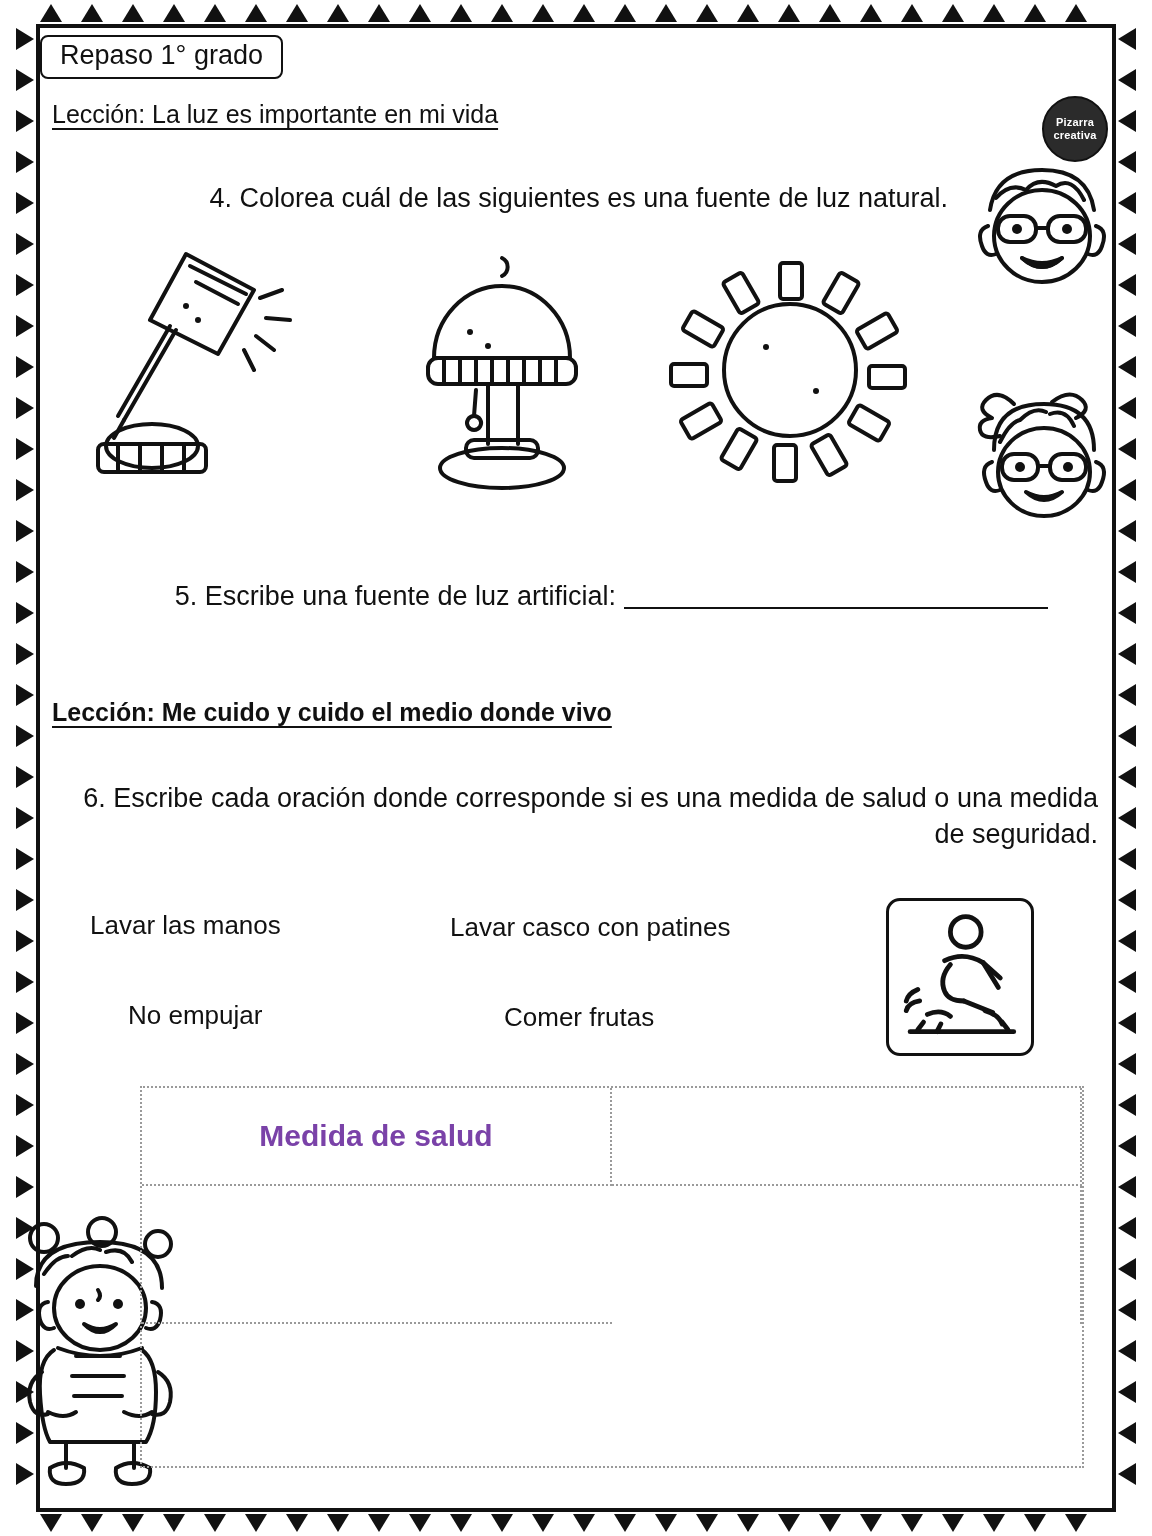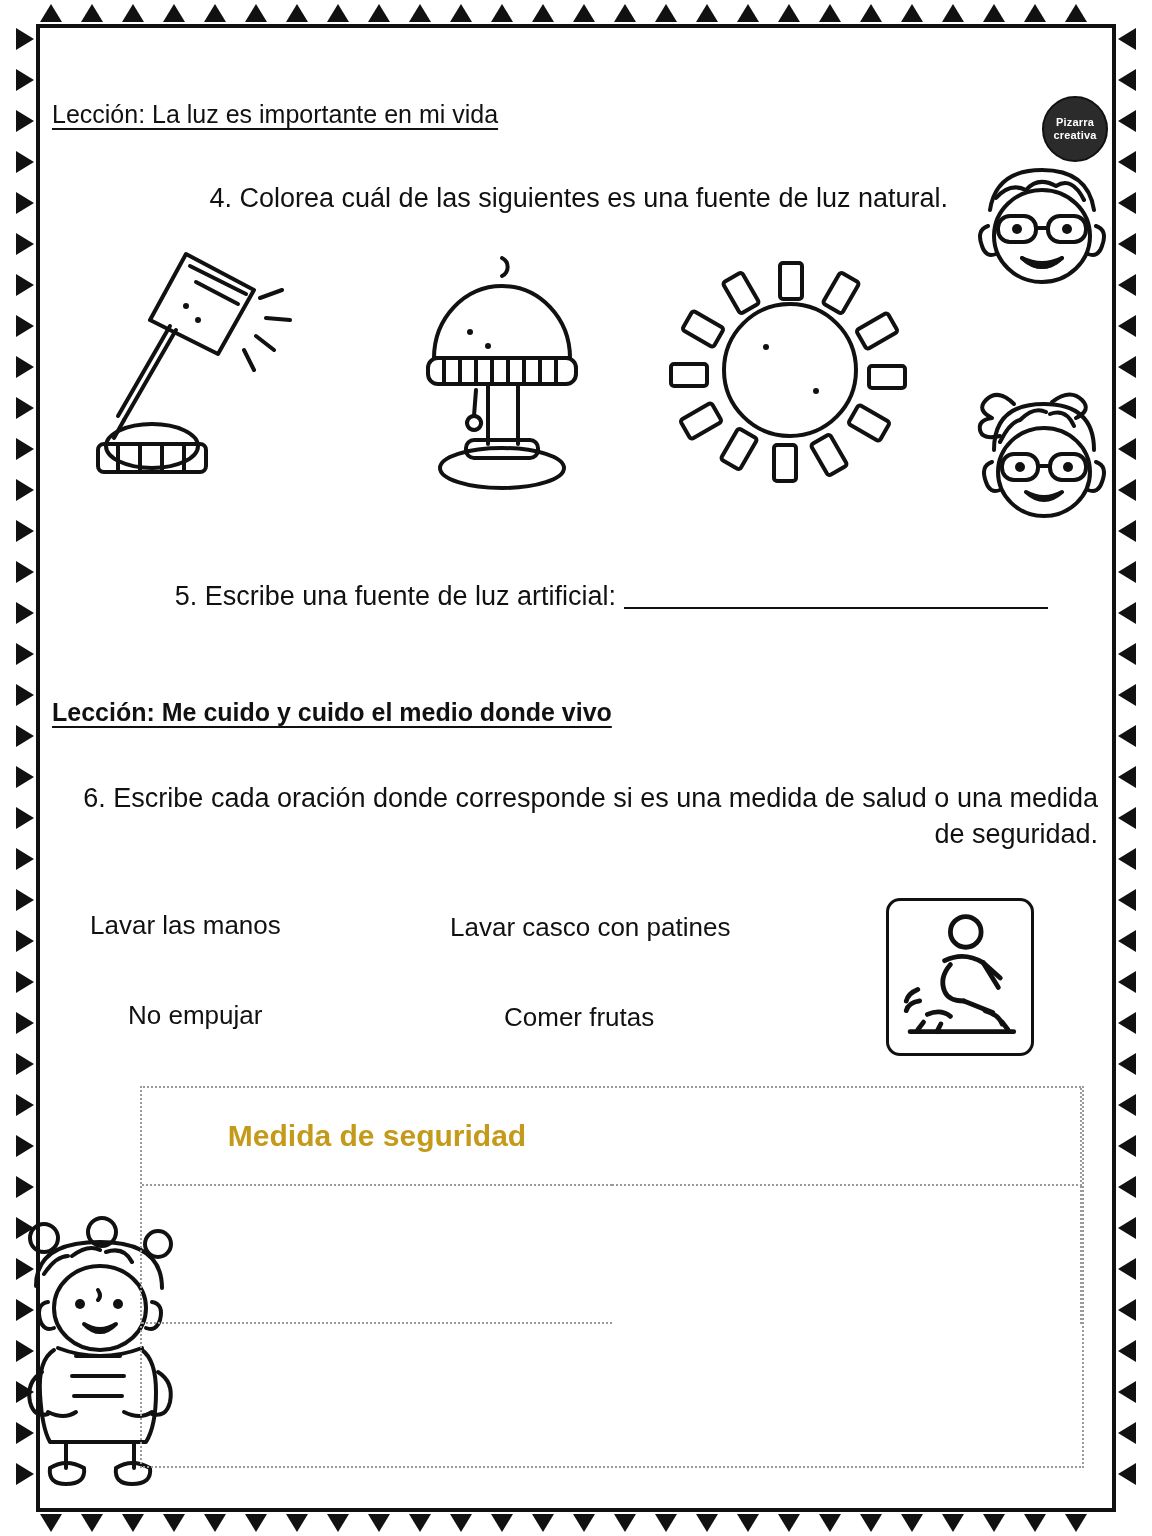--- a/index.html
+++ b/index.html
@@ -333,20 +333,21 @@
       <div class="chev chev-left" style="left: 2px; top: 1371px;"></div>
       <div class="chev chev-right" style="left: 1104px; top: 1371px;"></div>
       <div class="chev chev-left" style="left: 2px; top: 1412px;"></div>
       <div class="chev chev-right" style="left: 1104px; top: 1412px;"></div>
       <div class="chev chev-left" style="left: 2px; top: 1453px;"></div>
       <div class="chev chev-right" style="left: 1104px; top: 1453px;"></div>
     </div>
 </div>
 
 <div class="header-row">
+  <div class="hdr-box">Repaso 1° grado</div>
 </div>
 
 <div class="logo-stamp">
   <span>Pizarra</span>
   <span>creativa</span>
 </div>
 
 <div class="lesson lesson-1">Lección: La luz es importante en mi vida</div>
 
 <div class="question q4">4. Colorea cuál de las siguientes es una fuente de luz natural.</div>
@@ -490,22 +491,22 @@
     <path d="M144 156 q16 10 12 30 q-4 16 -18 12"></path>
     <path d="M34 196 q16 8 28 0 M110 196 q16 8 28 0"></path>
     <path d="M52 226 v26 M120 226 v26"></path>
     <path d="M36 252 q16 -10 34 0 q2 16 -18 16 q-18 0 -16 -16 Z"></path>
     <path d="M102 252 q16 -10 34 0 q2 16 -18 16 q-18 0 -16 -16 Z"></path>
     <path d="M62 140 h44 M58 160 h52 M60 180 h48"></path>
   </g>
 </svg>
 
 <div class="answer-table">
-  <div class="cell last-col">
-    <span class="th-seguridad">Medida de seguridad</span>
+  <div class="cell">
+    <span class="th-salud">Medida de salud</span>
   </div>
 
   <div class="cell"></div>
   <div class="cell last-col"></div>
 
   <div class="cell last-row"></div>
   <div class="cell last-col last-row"></div>
 </div>
 
 </body></html>

